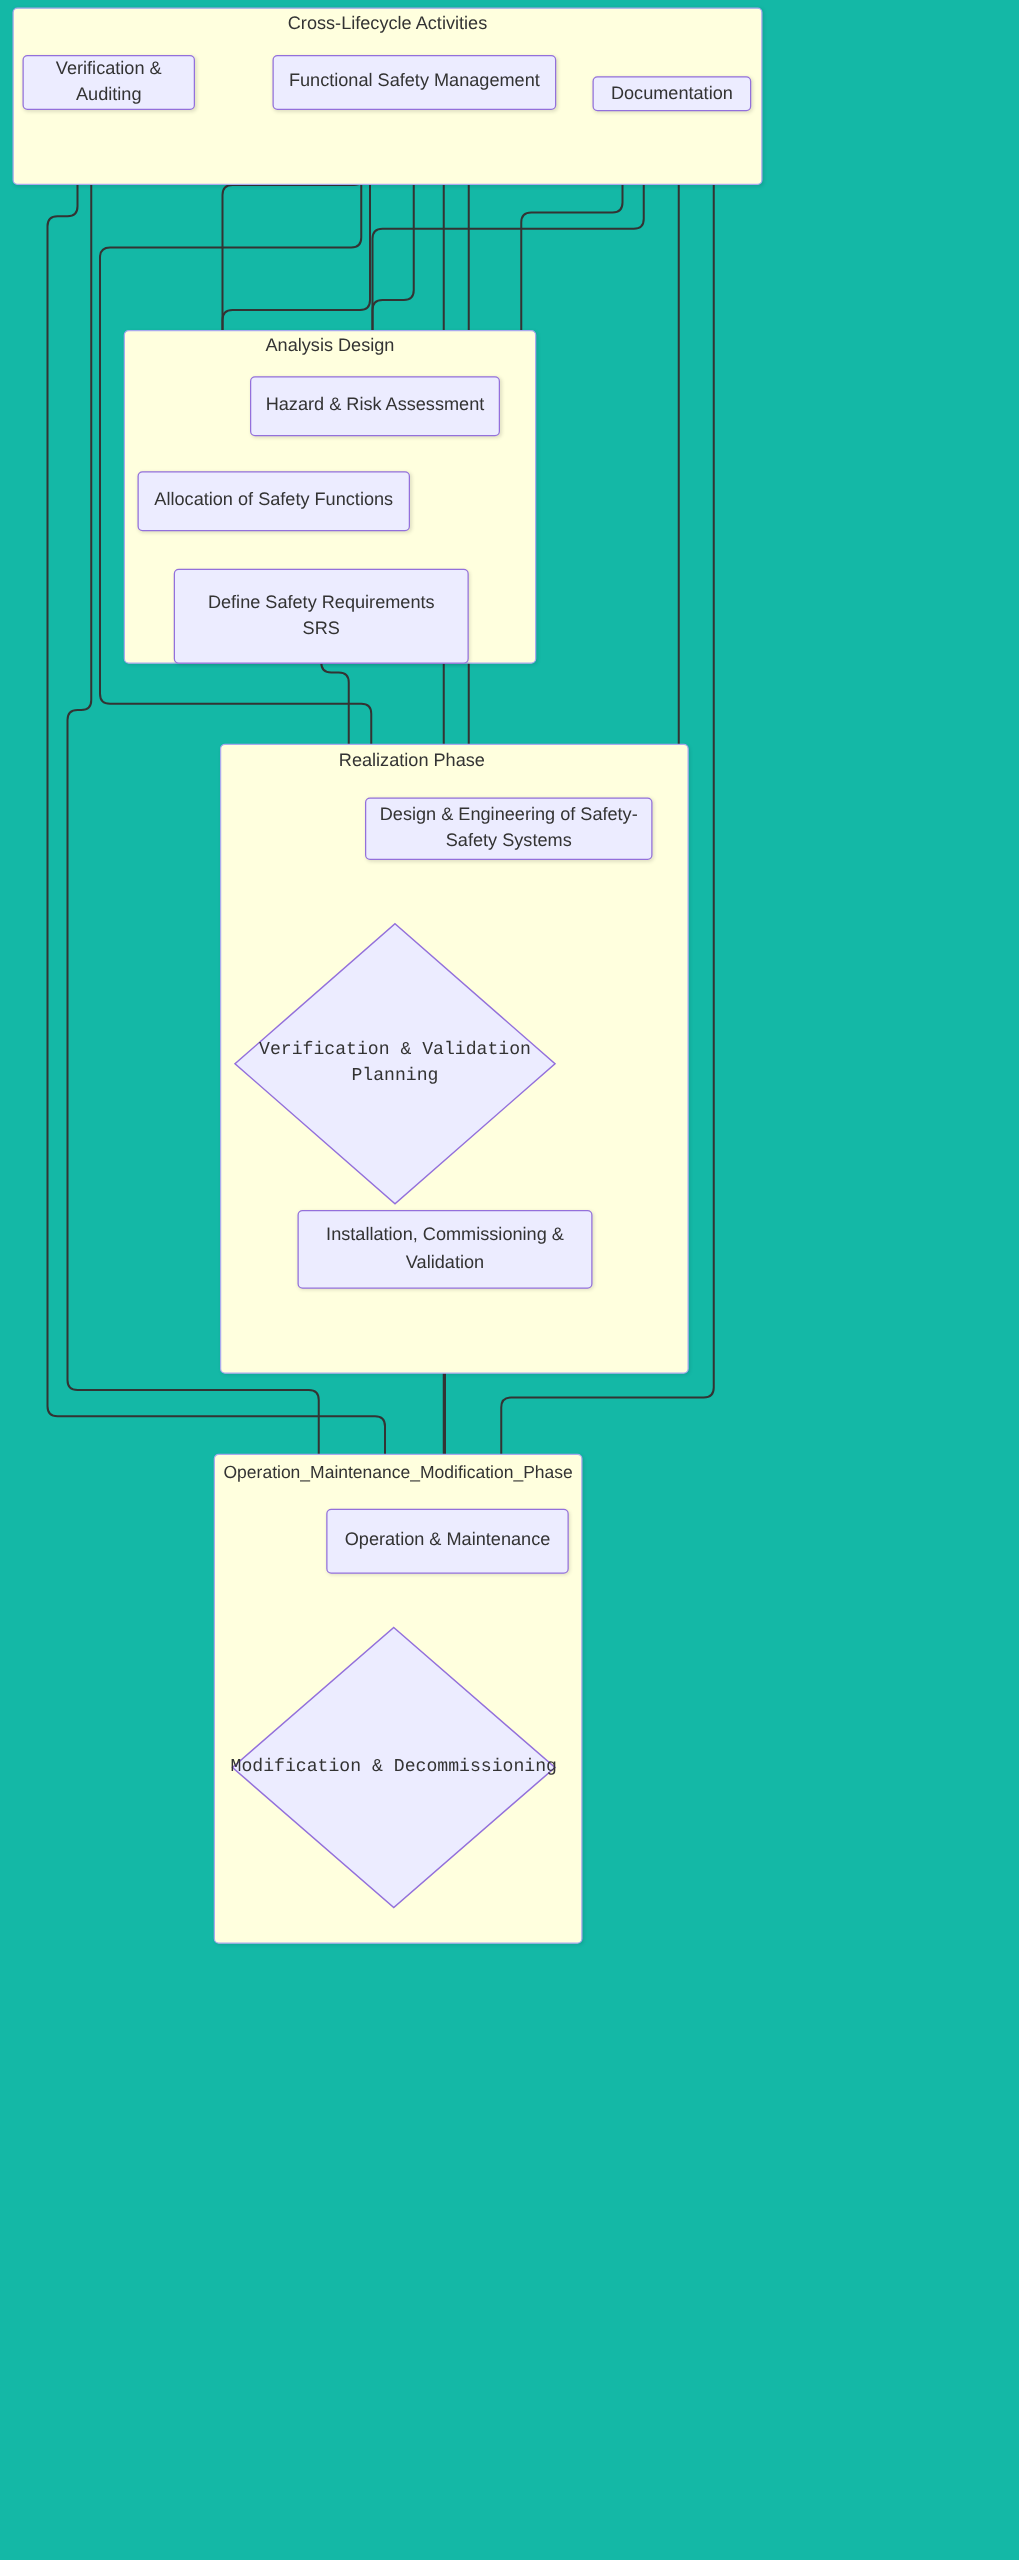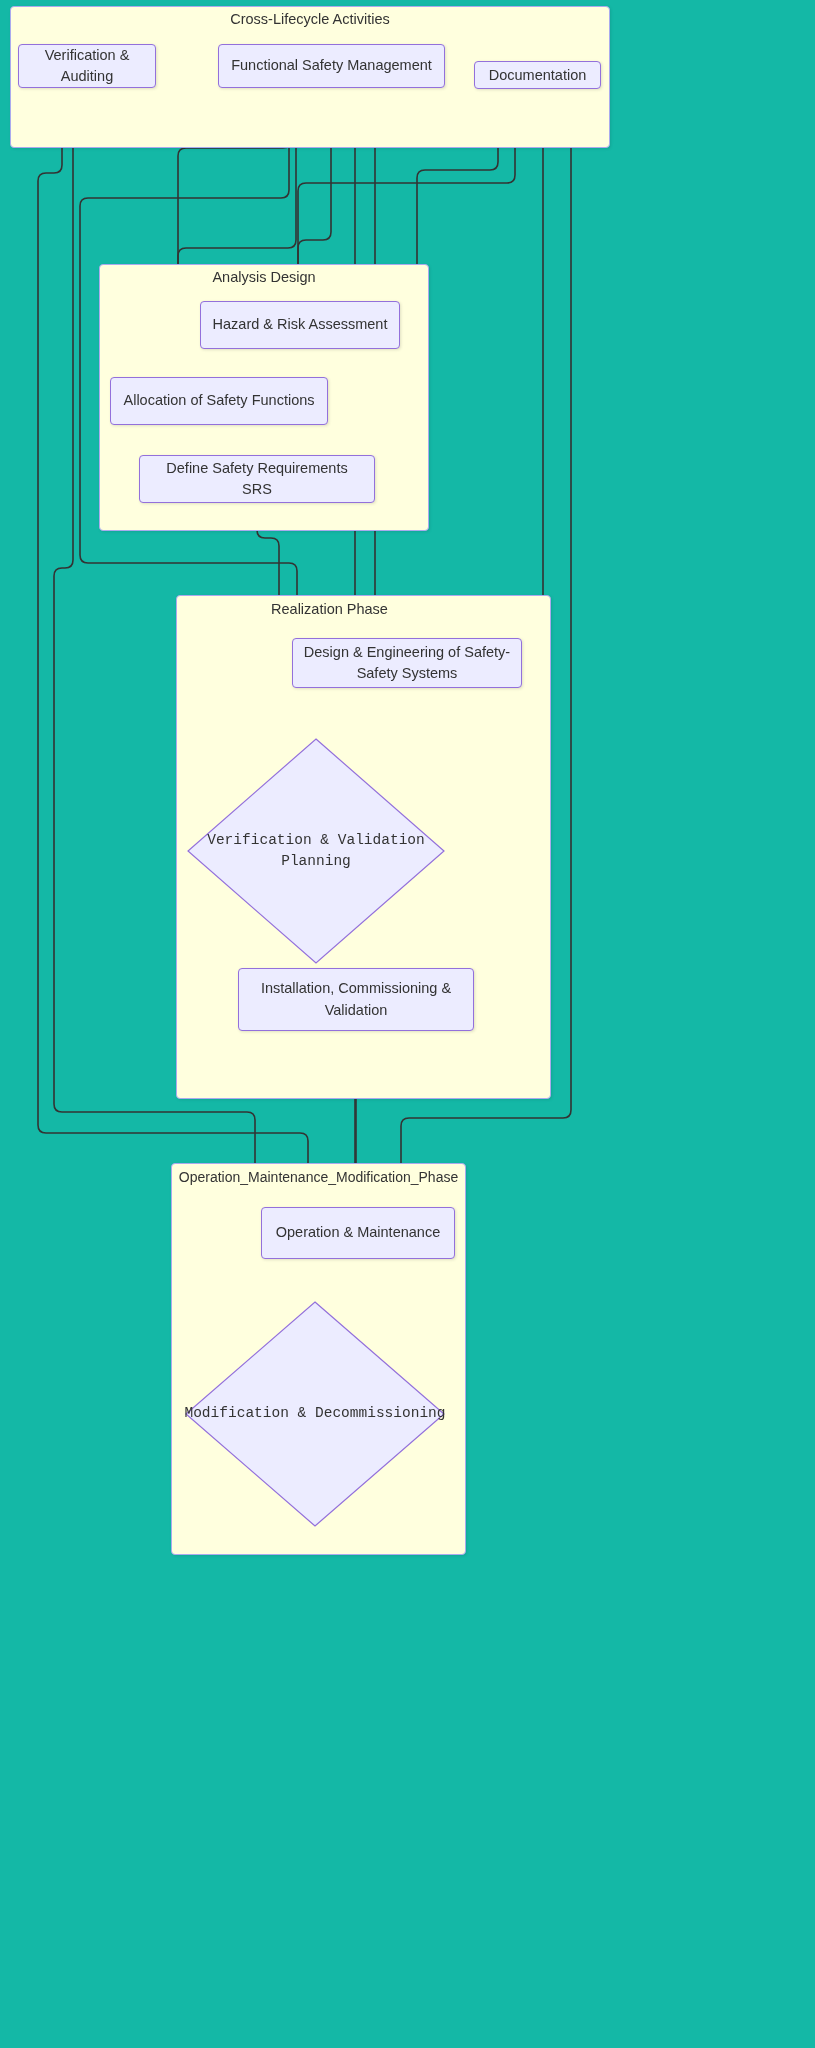--- a/index.html
+++ b/index.html
@@ -221,21 +221,21 @@
   <div class="cluster-title" style="left:99px; top:270px; width:330px;">Analysis Design</div>
 
   <div class="node" style="left:110px; top:377px; width:218px; height:48px;">
     <span>Allocation of Safety Functions</span>
   </div>
 
   <div class="node" style="left:200px; top:301px; width:200px; height:48px;">
     <span>Hazard &amp; Risk Assessment</span>
   </div>
 
-  <div class="node" style="left:139px; top:455px; width:236px; height:48px; flex-direction:column;">
+  <div class="node" style="left:139px; top:455px; width:236px; height:76px; flex-direction:column;">
     <span>Define Safety Requirements</span>
     <span>SRS</span>
   </div>
 
   <div class="cluster" style="left:176px; top:595px; width:375px; height:504px;">
   </div>
   <div class="cluster-title" style="left:176px; top:602px; width:307px;">Realization Phase</div>
 
   <div class="node" style="left:292px; top:638px; width:230px; height:50px; flex-direction:column;">
     <span>Design &amp; Engineering of Safety-</span>

